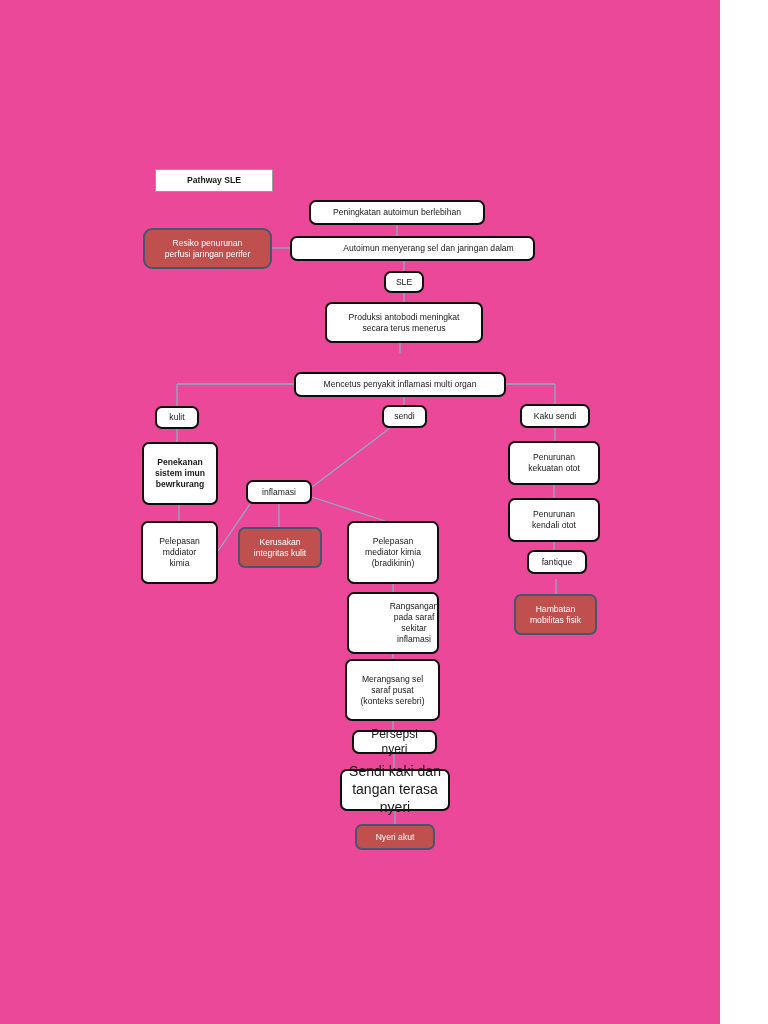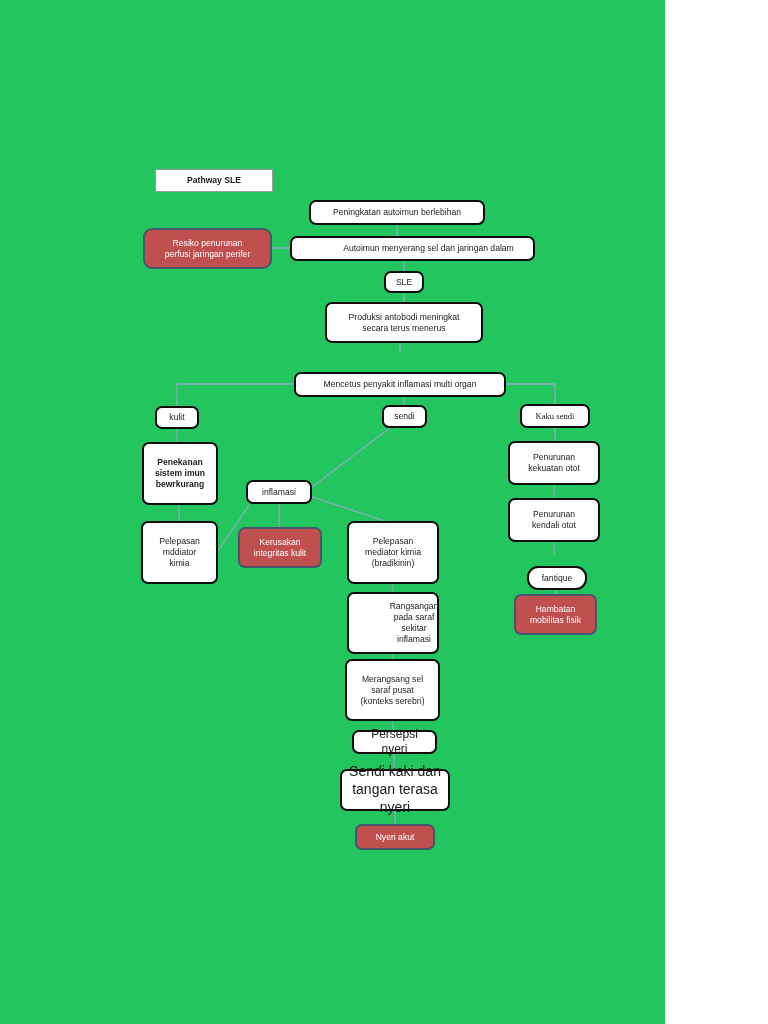--- a/index.html
+++ b/index.html
@@ -5,23 +5,23 @@
   * { box-sizing: border-box; margin: 0; padding: 0; }
   html, body {
     width: 768px;
     height: 1024px;
     background: #ffffff;
     font-family: "Liberation Sans", sans-serif;
     overflow: hidden;
   }
   #canvas {
     position: relative;
-    width: 665px;
+    width: 720px;
     height: 1024px;
-    background: #22c55e;
+    background: #ec4899;
   }
   #edge-layer {
     position: absolute;
     left: 0; top: 0;
     width: 768px; height: 1024px;
     pointer-events: none;
   }
   .node {
     position: absolute;
     display: flex;
@@ -83,38 +83,38 @@
     <div class="node" style="left: 309px; top: 200px; width: 176px; height: 25px; font-size: 8.6px;">Peningkatan autoimun berlebihan</div>
     <div class="node" style="left: 290px; top: 236px; width: 245px; height: 25px; font-size: 8.6px; padding-left: 36px;">Autoimun menyerang sel dan jaringan dalam</div>
     <div class="node red" style="left: 143px; top: 228px; width: 129px; height: 41px; font-size: 8.6px; border-radius: 9px;">Resiko penurunan
 perfusi jaringan perifer</div>
     <div class="node" style="left: 384px; top: 271px; width: 40px; height: 22px; font-size: 8.6px;">SLE</div>
     <div class="node" style="left: 325px; top: 302px; width: 158px; height: 41px; font-size: 8.6px;">Produksi antobodi meningkat
 secara terus menerus</div>
     <div class="node" style="left: 294px; top: 353px; width: 212px; height: 25px; font-size: 8.6px; margin-top: 19px;">Mencetus penyakit inflamasi multi organ</div>
     <div class="node" style="left: 155px; top: 406px; width: 44px; height: 23px; font-size: 8.6px;">kulit</div>
     <div class="node" style="left: 382px; top: 405px; width: 45px; height: 23px; font-size: 8.6px;">sendi</div>
-    <div class="node" style="left: 520px; top: 404px; width: 70px; height: 24px; font-size: 8.6px; font-family: Liberation Serif, serif;">Kaku sendi</div>
+    <div class="node" style="left: 520px; top: 404px; width: 70px; height: 24px; font-size: 8.6px;">Kaku sendi</div>
     <div class="node" style="left: 142px; top: 442px; width: 76px; height: 63px; font-size: 8.6px; font-weight: bold;">Penekanan
 sistem imun
 bewrkurang</div>
     <div class="node" style="left: 246px; top: 480px; width: 66px; height: 24px; font-size: 8.6px;">inflamasi</div>
     <div class="node" style="left: 141px; top: 521px; width: 77px; height: 63px; font-size: 8.6px;">Pelepasan
 mddiator
 kimia</div>
     <div class="node red" style="left: 238px; top: 527px; width: 84px; height: 41px; font-size: 8.6px;">Kerusakan
 integritas kulit</div>
     <div class="node" style="left: 347px; top: 521px; width: 92px; height: 63px; font-size: 8.6px;">Pelepasan
 mediator kimia
 (bradikinin)</div>
     <div class="node" style="left: 508px; top: 441px; width: 92px; height: 44px; font-size: 8.6px;">Penurunan
 kekuatan otot</div>
     <div class="node" style="left: 508px; top: 498px; width: 92px; height: 44px; font-size: 8.6px;">Penurunan
 kendali otot</div>
-    <div class="node" style="left: 527px; top: 566px; width: 60px; height: 24px; font-size: 8.6px; border-radius: 11px;">fantique</div>
+    <div class="node" style="left: 527px; top: 550px; width: 60px; height: 24px; font-size: 8.6px;">fantique</div>
     <div class="node red" style="left: 514px; top: 594px; width: 83px; height: 41px; font-size: 8.6px;">Hambatan
 mobilitas fisik</div>
     <div class="node" style="left: 347px; top: 592px; width: 92px; height: 62px; font-size: 8.6px; padding-left: 46px;">Rangsangan
 pada saraf
 sekitar inflamasi</div>
     <div class="node" style="left: 345px; top: 659px; width: 95px; height: 62px; font-size: 8.6px;">Merangsang sel
 saraf pusat
 (konteks serebri)</div>
     <div class="node" style="left: 352px; top: 730px; width: 85px; height: 24px; font-size: 12px;">Persepsi nyeri</div>
     <div class="node" style="left: 340px; top: 769px; width: 110px; height: 42px; font-size: 14px;">Sendi kaki dan

